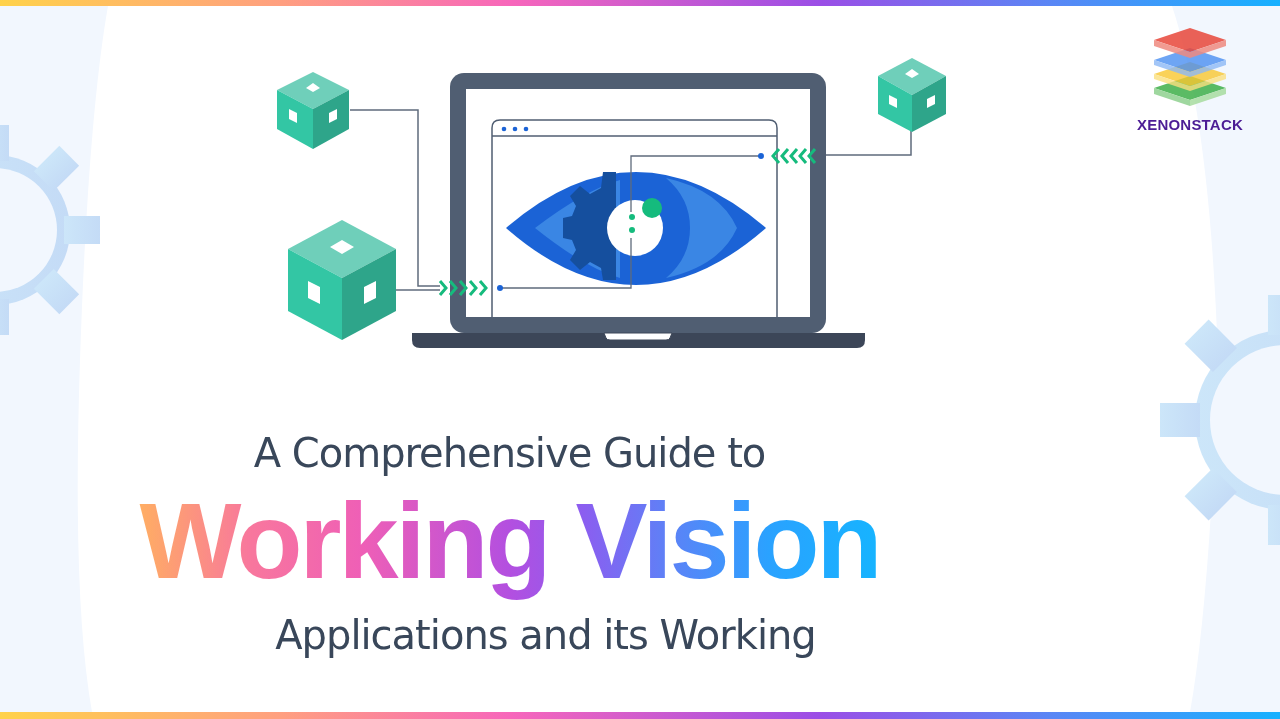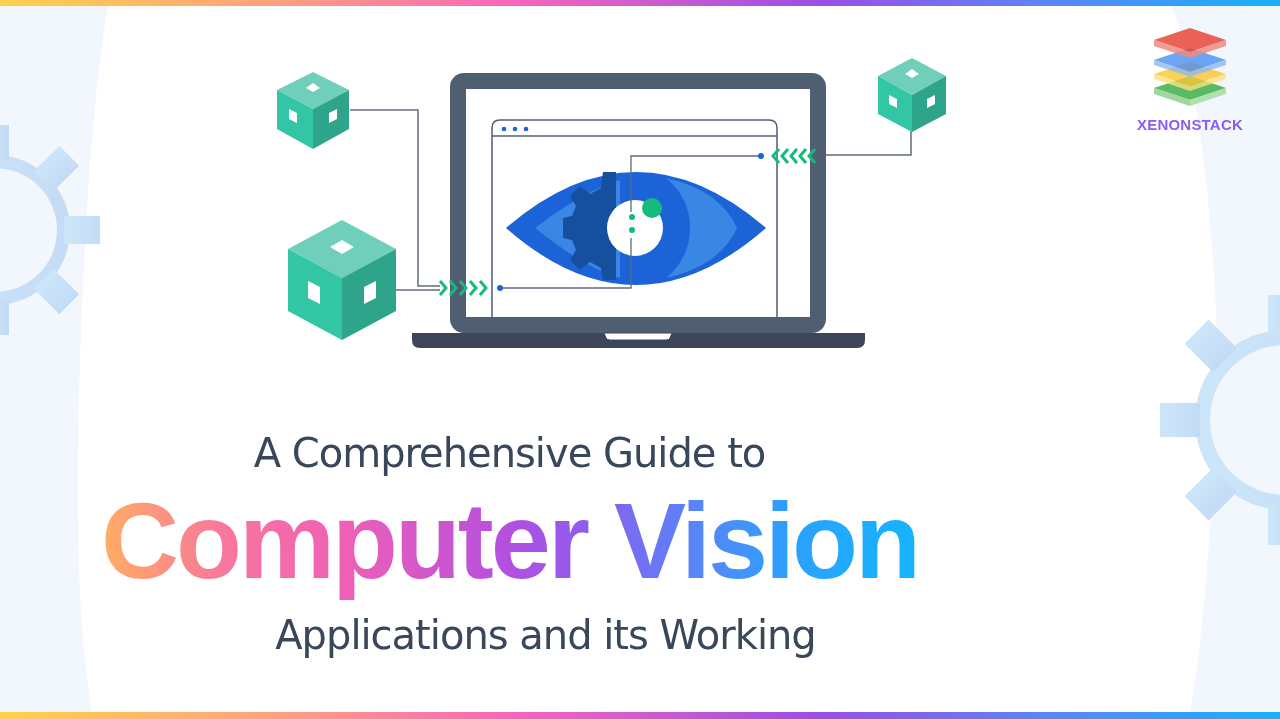--- a/index.html
+++ b/index.html
@@ -2,21 +2,21 @@
 <html><head>
 <meta charset="utf-8">
 <style>
   html,body{margin:0;padding:0;}
   body{width:1280px;height:719px;position:relative;overflow:hidden;background:#f2f7fe;font-family:"Liberation Sans",sans-serif;}
   .topbar{position:absolute;left:0;top:0;width:1280px;height:6px;background:linear-gradient(90deg,#ffd24a 0%,#ff9f80 22%,#f766bb 40%,#9b4ee6 64%,#5a86f5 82%,#17b1ff 100%);}
   .botbar{position:absolute;left:0;bottom:0;width:1280px;height:7px;background:linear-gradient(90deg,#ffd24a 0%,#ff9f80 22%,#f766bb 40%,#9b4ee6 64%,#5a86f5 82%,#17b1ff 100%);}
   .bg-svg{position:absolute;left:0;top:0;}
   .art{position:absolute;left:0;top:0;}
   .logo{position:absolute;left:1120px;top:24px;width:140px;text-align:center;}
-  .logo-text{display:block;margin-top:4px;font-family:"Liberation Sans",sans-serif;font-size:15px;font-weight:700;color:#8b5cf6;letter-spacing:0.2px;}
+  .logo-text{display:block;margin-top:4px;font-family:"Liberation Sans",sans-serif;font-size:15px;font-weight:700;color:#4c1d95;letter-spacing:0.2px;}
   .titles{position:absolute;left:0;width:1019px;text-align:center;}
   .t1{top:430px;font-family:"DejaVu Sans",sans-serif;font-size:40px;color:#39475a;letter-spacing:-1px;}
   .t2{top:486px;font-family:"Liberation Sans",sans-serif;font-weight:700;font-size:108px;letter-spacing:-3px;line-height:110px;}
   .t2 span{background:linear-gradient(90deg,#ffae63 0%,#f8779d 15%,#ef5fb6 30%,#b34fe0 50%,#8b5ef0 60%,#5b83f7 72%,#2aa2ff 85%,#16b4ff 100%);-webkit-background-clip:text;background-clip:text;color:transparent;}
   .t3{top:612px;font-family:"DejaVu Sans",sans-serif;font-size:40px;color:#39475a;letter-spacing:-1px;margin-left:36px;}
 </style>
 </head>
 <body>
 
 <svg class="bg-svg" width="1280" height="719">
@@ -166,14 +166,14 @@
     <g opacity="0.85">
       <path d="M40 4 L76 16 L40 28 L4 16 Z" fill="#e8473a"></path>
       <path d="M4 16 L40 28 L40 34 L4 22 Z" fill="#ef8a80"></path>
       <path d="M76 16 L40 28 L40 34 L76 22 Z" fill="#ef8a80"></path>
     </g>
   </svg>
   <span class="logo-text">XENONSTACK</span>
 </div>
 
 <div class="titles t1">A Comprehensive Guide to</div>
-<div class="titles t2"><span>Computer Vision</span></div>
+<div class="titles t2"><span>Working Vision</span></div>
 <div class="titles t3">Applications and its Working</div>
 
 </body></html>

